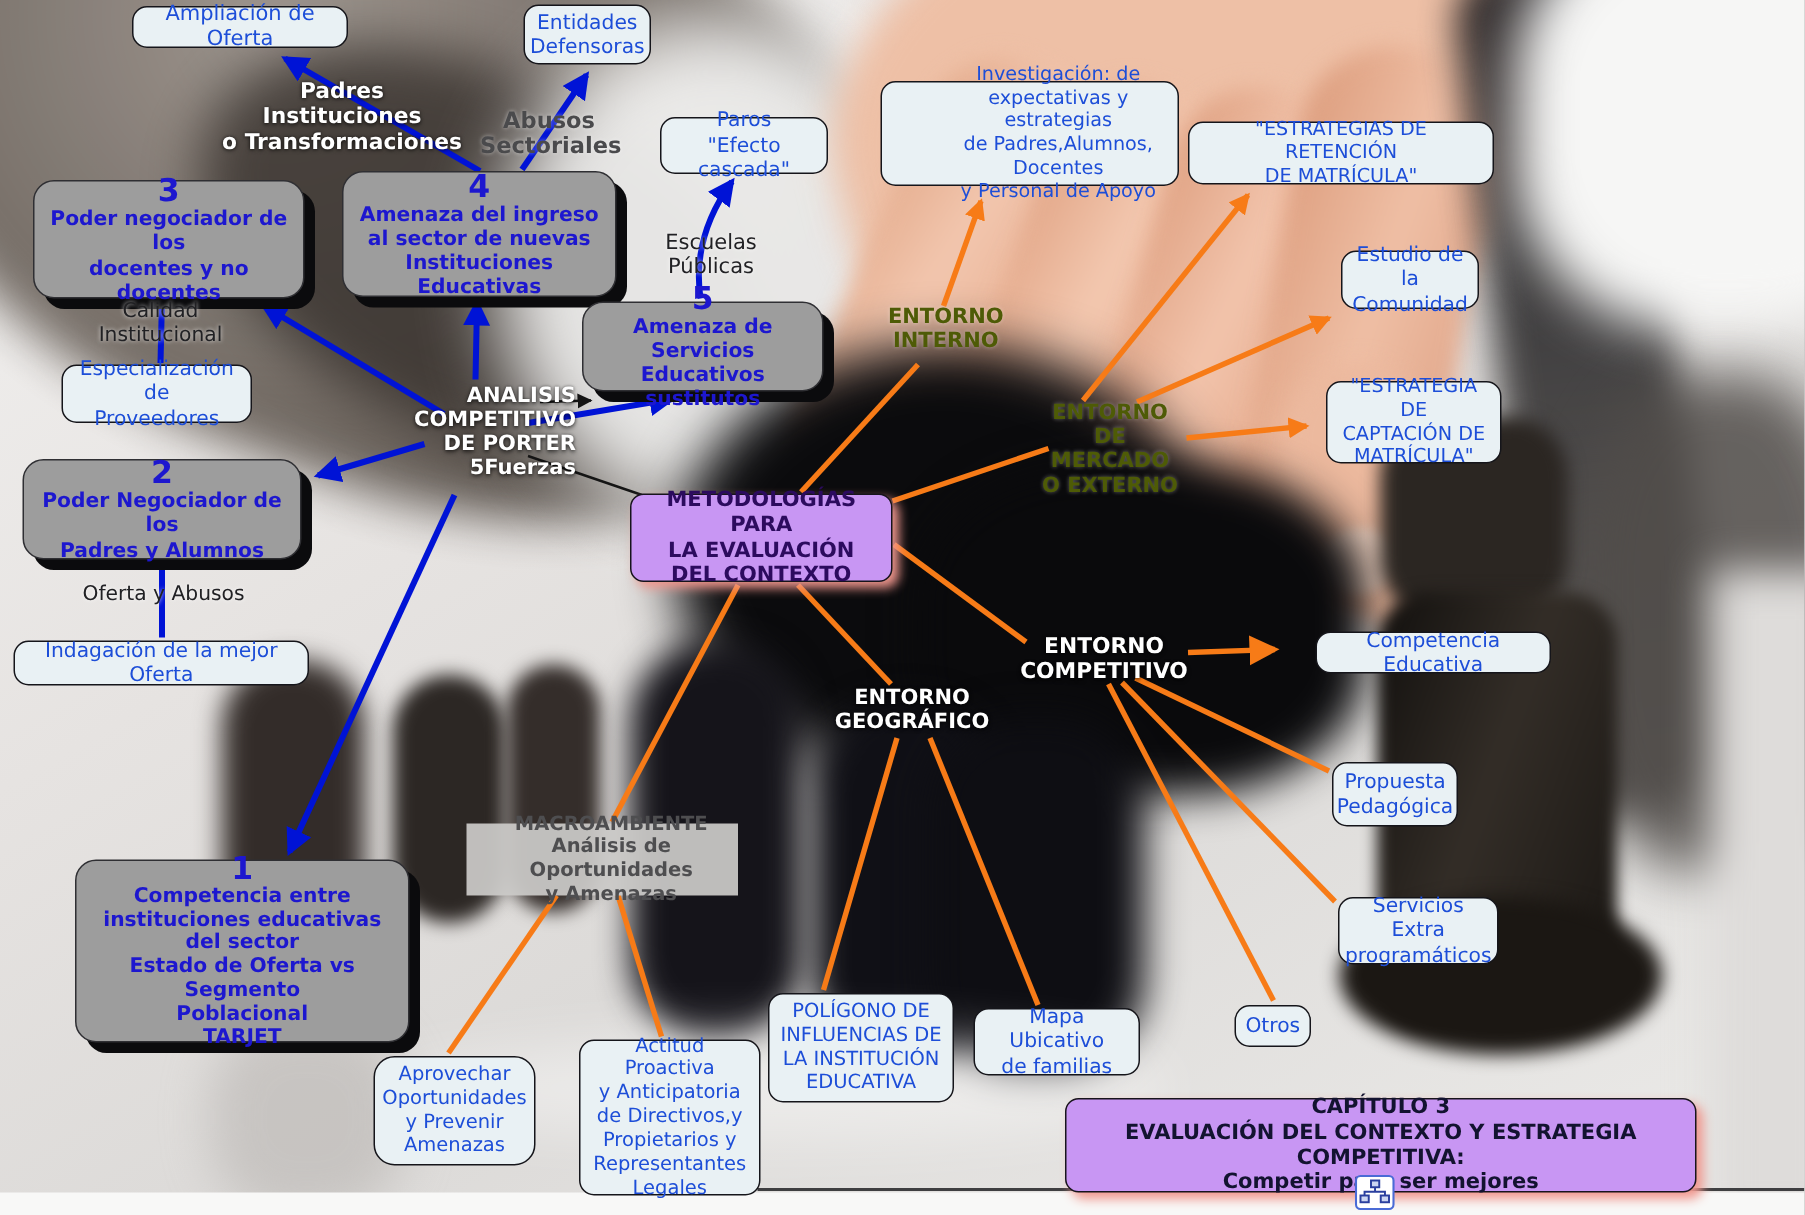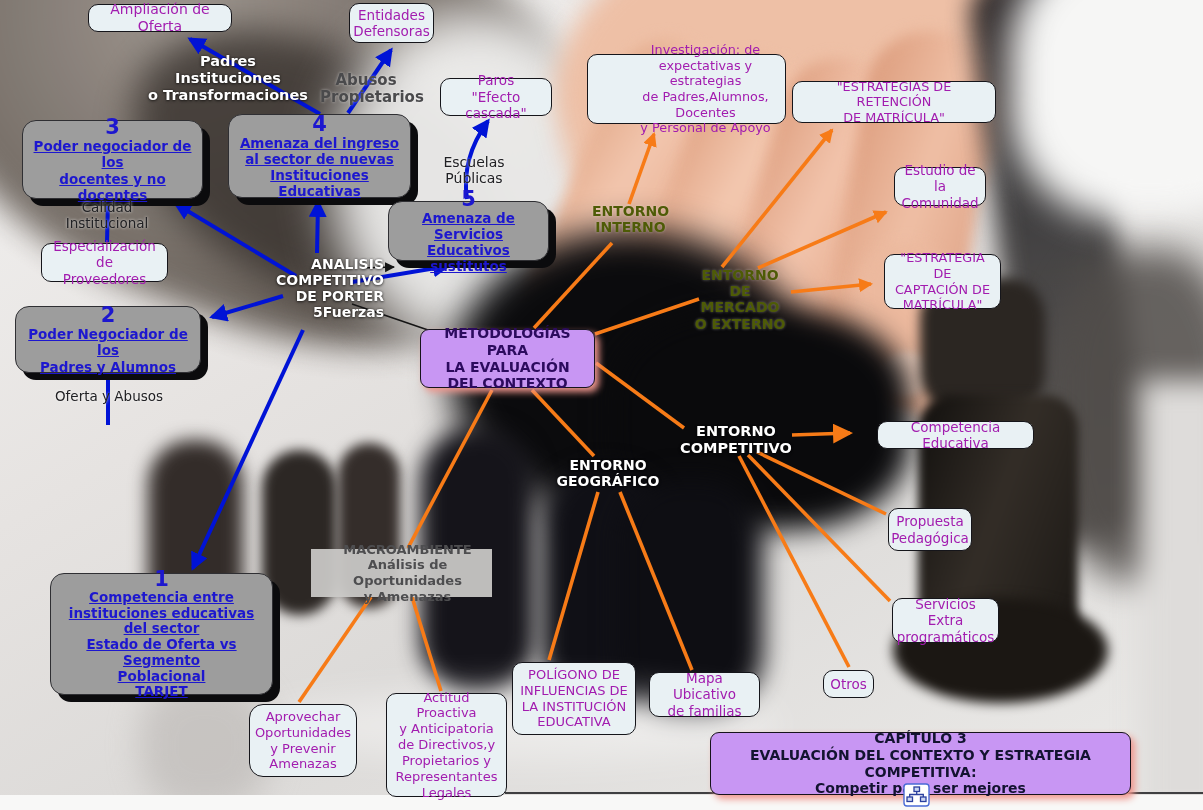--- a/index.html
+++ b/index.html
@@ -6,27 +6,27 @@
   #stage{
     position:relative;width:1203px;height:810px;overflow:hidden;
     font-family:"DejaVu Sans","Liberation Sans",sans-serif;
     background:linear-gradient(150deg,#f3f2f1 0%,#e6e3e1 35%,#dcdad8 60%,#ecebe9 100%);
   }
   .ph{position:absolute;pointer-events:none;}
   #arrows{position:absolute;left:0;top:0;z-index:5;}
   .node{position:absolute;z-index:10;box-sizing:border-box;white-space:pre-line;
         display:flex;align-items:center;justify-content:center;text-align:center;}
   .wbox{background:#e9f1f4;border:1.6px solid #15151a;border-radius:10px;
-        color:#a21caf;font-size:13.5px;line-height:1.22;padding:2px 6px;}
+        color:#1d4ed8;font-size:13.5px;line-height:1.22;padding:2px 6px;}
   .wbox.small{font-size:12.8px;}
   .pbox{background:#9d9d9d;border:1.6px solid #2f2f33;border-radius:14px;
         box-shadow:7px 7px 0 #0b0b0d;color:#1d17cf;font-weight:bold;
         flex-direction:column;padding:2px 6px;}
   .pnum{font-size:21px;line-height:1.05;}
-  .ptxt{font-size:13.5px;line-height:1.2;white-space:pre-line;text-decoration:underline;}
+  .ptxt{font-size:13.5px;line-height:1.2;white-space:pre-line;}
   .vbox{background:#c896f3;border:1.6px solid #17141c;border-radius:9px;
         box-shadow:4px 4px 7px #f0978e;font-weight:bold;padding:2px 6px;}
   .gbox{background:rgba(203,202,200,0.93);color:#4e4e50;font-weight:bold;
         font-size:13px;line-height:1.2;}
   .lbl{position:absolute;z-index:10;white-space:pre-line;text-align:center;}
   .lbl-white{color:#fff;font-weight:bold;font-size:14px;line-height:1.16;
              text-shadow:0 1px 3px rgba(0,0,0,.6),0 0 2px rgba(0,0,0,.45);}
   .lbl-dark{color:#212124;font-size:13.5px;text-shadow:0 0 3px rgba(255,255,255,.85);}
   .lbl-gray{color:#4a4a4c;font-weight:bold;font-size:15px;line-height:1.15;
             text-shadow:0 0 3px rgba(255,255,255,.5);}
@@ -133,20 +133,21 @@
 y Personal de Apoyo</div>
   <div class="node wbox small" style="left:792px;top:81px;width:204px;height:42px;">"ESTRATEGIAS DE RETENCIÓN
 DE MATRÍCULA"</div>
   <div class="node wbox" style="left:894px;top:167px;width:92px;height:39px;">Estudio de la
 Comunidad</div>
   <div class="node wbox small" style="left:884px;top:254px;width:117px;height:55px;">"ESTRATEGIA DE
 CAPTACIÓN DE
 MATRÍCULA"</div>
   <div class="node wbox" style="left:41px;top:243px;width:127px;height:39px;">Especialización de
 Proveedores</div>
+  <div class="node wbox" style="left:9px;top:427px;width:197px;height:30px;">Indagación de la mejor Oferta</div>
   <div class="node wbox" style="left:841px;top:421px;width:157px;height:28px;margin-left:36px;">Competencia Educativa</div>
   <div class="node wbox" style="left:888px;top:508px;width:84px;height:43px;">Propuesta
 Pedagógica</div>
   <div class="node wbox" style="left:892px;top:598px;width:107px;height:45px;">Servicios Extra
 programáticos</div>
   <div class="node wbox" style="left:249px;top:704px;width:108px;height:73px;font-size:13px;border-radius:14px;">Aprovechar
 Oportunidades
 y Prevenir
 Amenazas</div>
   <div class="node wbox" style="left:386px;top:693px;width:121px;height:104px;font-size:13px;">Actitud Proactiva
@@ -201,21 +202,21 @@
 EVALUACIÓN DEL CONTEXTO Y ESTRATEGIA COMPETITIVA:
 Competir para ser mejores</div>
 
   <div class="node gbox" style="left:311px;top:549px;width:181px;height:48px;padding-left:12px;">MACROAMBIENTE
 Análisis de Oportunidades
 y Amenazas</div>
 
   <div class="lbl lbl-white" style="left:148px;top:53px;width:160px;font-size:14.5px;">Padres Instituciones
 o Transformaciones</div>
   <div class="lbl lbl-gray" style="left:320px;top:72px;width:92px;">Abusos
-Propietarios</div>
+Sectoriales</div>
   <div class="lbl lbl-dark" style="left:413px;top:154px;width:122px;font-size:14px;">Escuelas Públicas</div>
   <div class="lbl lbl-dark" style="left:42px;top:199px;width:130px;">Calidad Institucional</div>
   <div class="lbl lbl-dark" style="left:50px;top:388px;width:118px;">Oferta y Abusos</div>
   <div class="lbl lbl-white" style="left:266px;top:257px;width:118px;line-height:1.14;text-align:right;">ANALISIS
 COMPETITIVO
 DE PORTER
 5Fuerzas</div>
   <div class="lbl lbl-olive" style="left:578px;top:203px;width:105px;">ENTORNO
 INTERNO</div>
   <div class="lbl lbl-olive" style="left:690px;top:267px;width:100px;">ENTORNO

